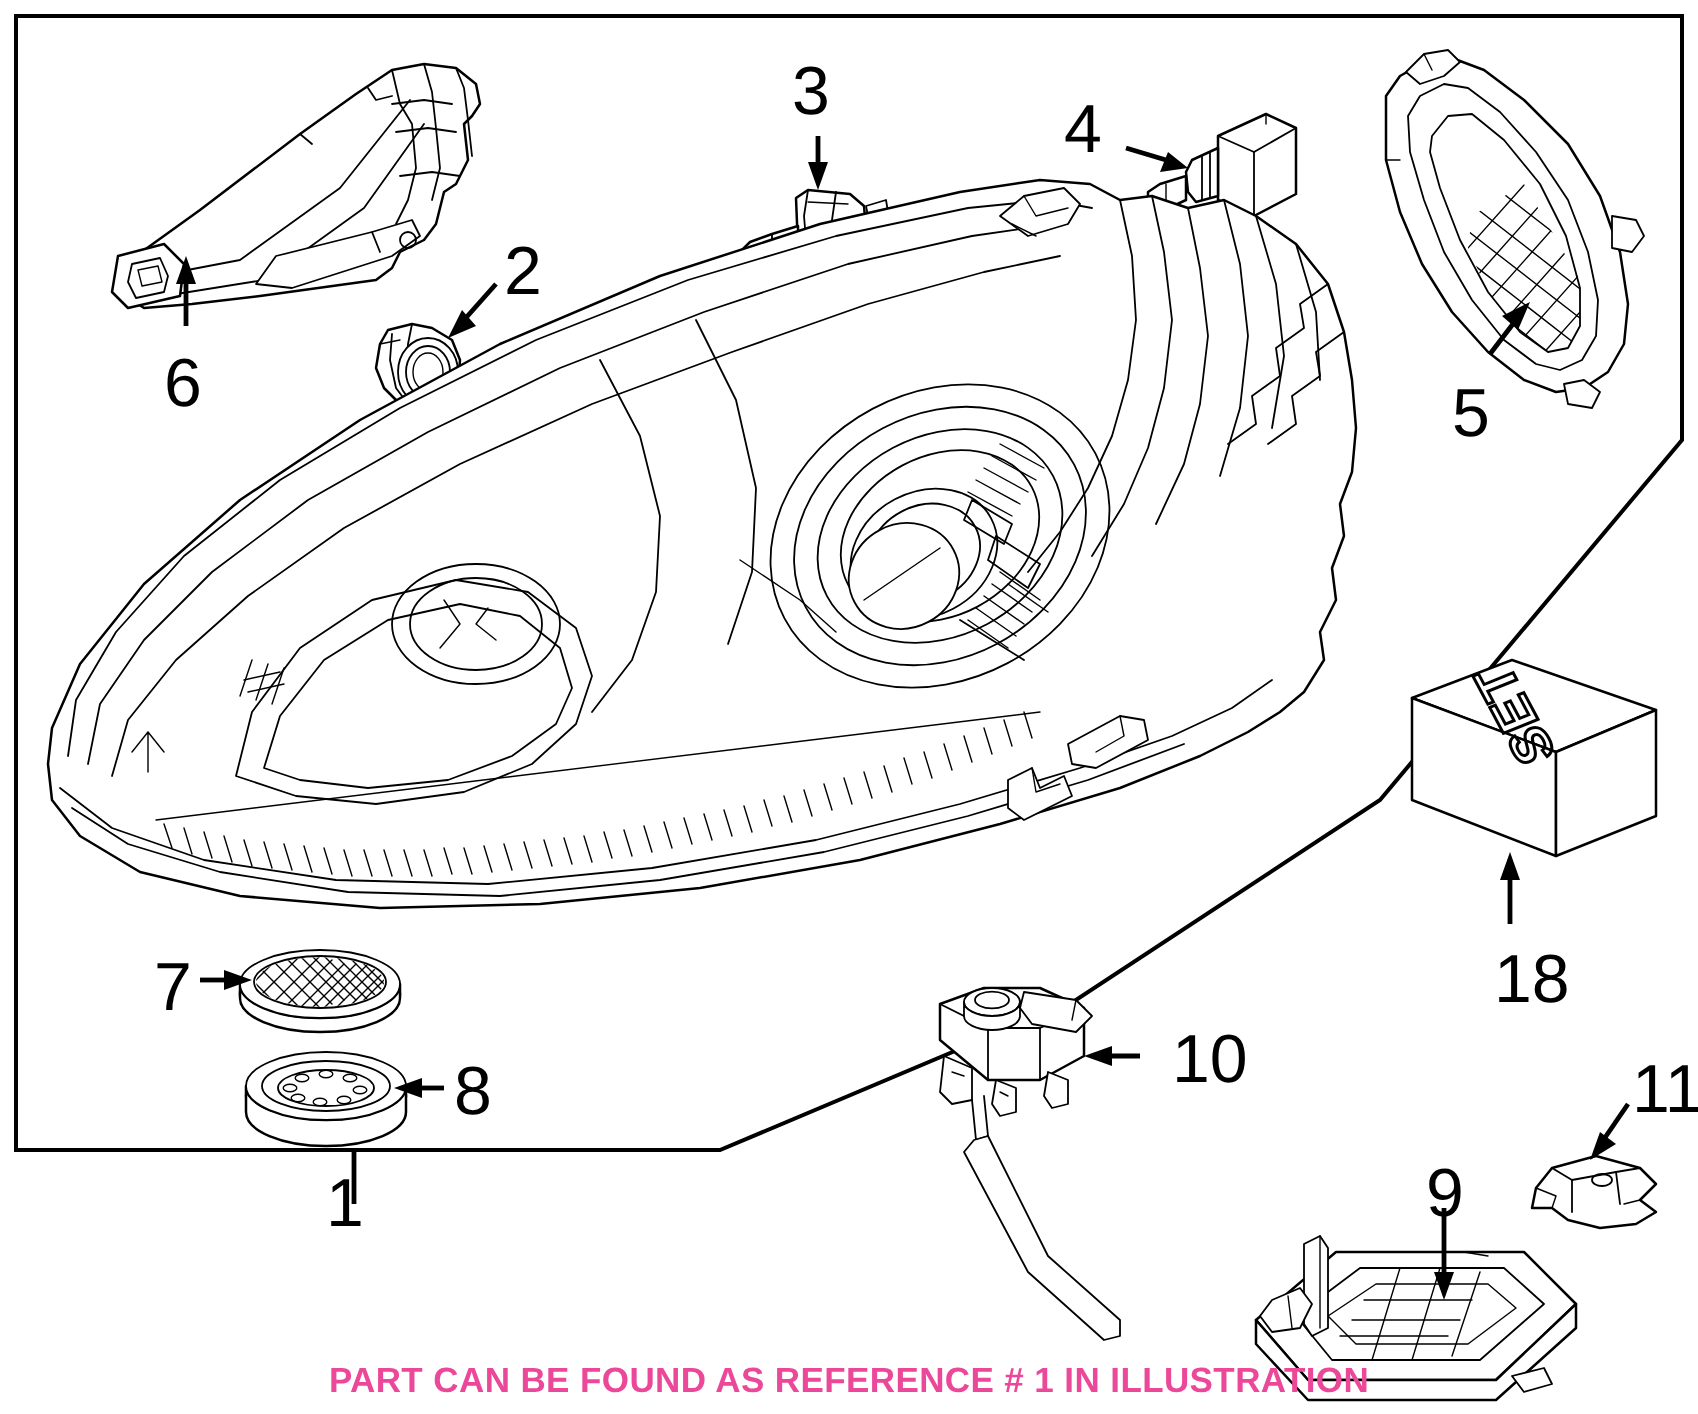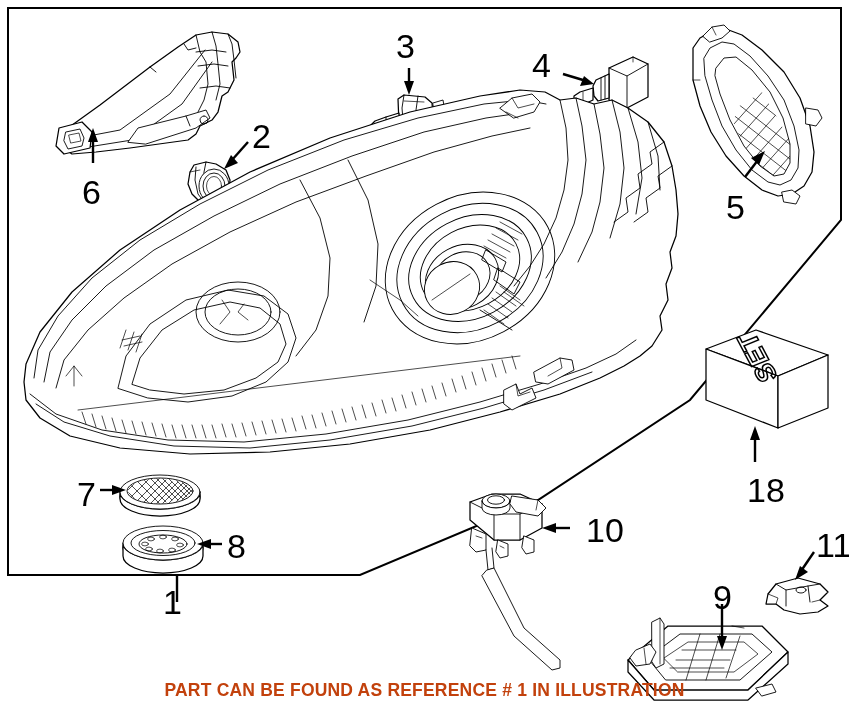--- a/index.html
+++ b/index.html
@@ -472,15 +472,15 @@
   <div class="num" style="left:532px; top:48px;">4</div>
   <div class="num" style="left:726px; top:190px;">5</div>
   <div class="num" style="left:82px; top:175px;">6</div>
   <div class="num" style="left:77px; top:477px;">7</div>
   <div class="num" style="left:227px; top:529px;">8</div>
   <div class="num" style="left:713px; top:580px;">9</div>
   <div class="num" style="left:586px; top:513px;">10</div>
   <div class="num" style="left:816px; top:528px;">11</div>
   <div class="num" style="left:747px; top:473px;">18</div>
 
-  <div id="footer-note" style="color: #c2410c;">PART CAN BE FOUND AS REFERENCE # 1 IN ILLUSTRATION</div>
+  <div id="footer-note" style="color: #ec4899;">PART CAN BE FOUND AS REFERENCE # 1 IN ILLUSTRATION</div>
 
 </div>
 
 </body></html>

